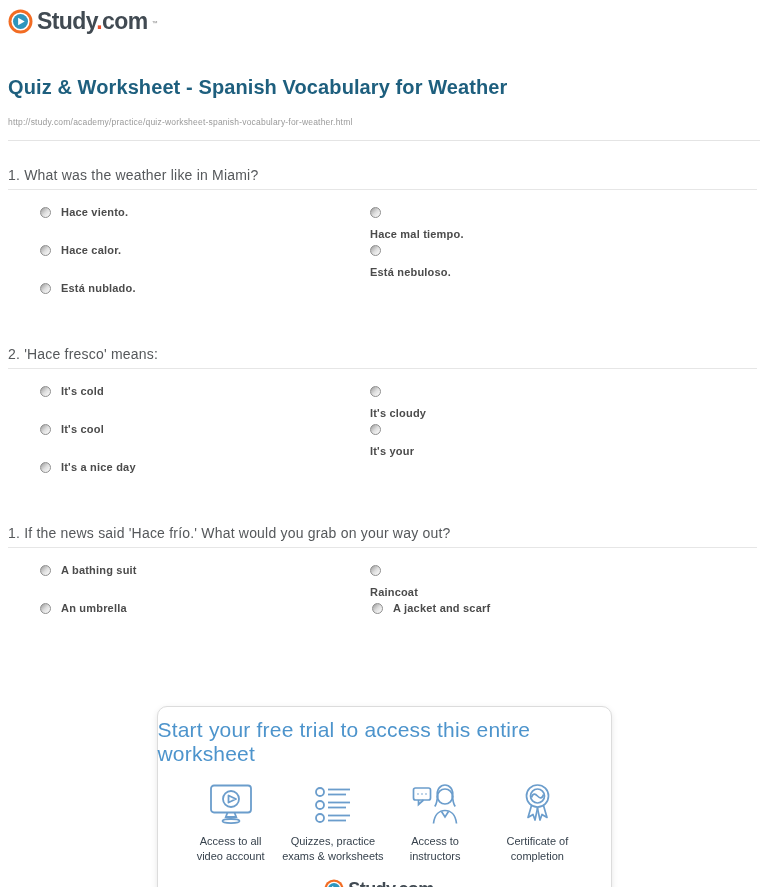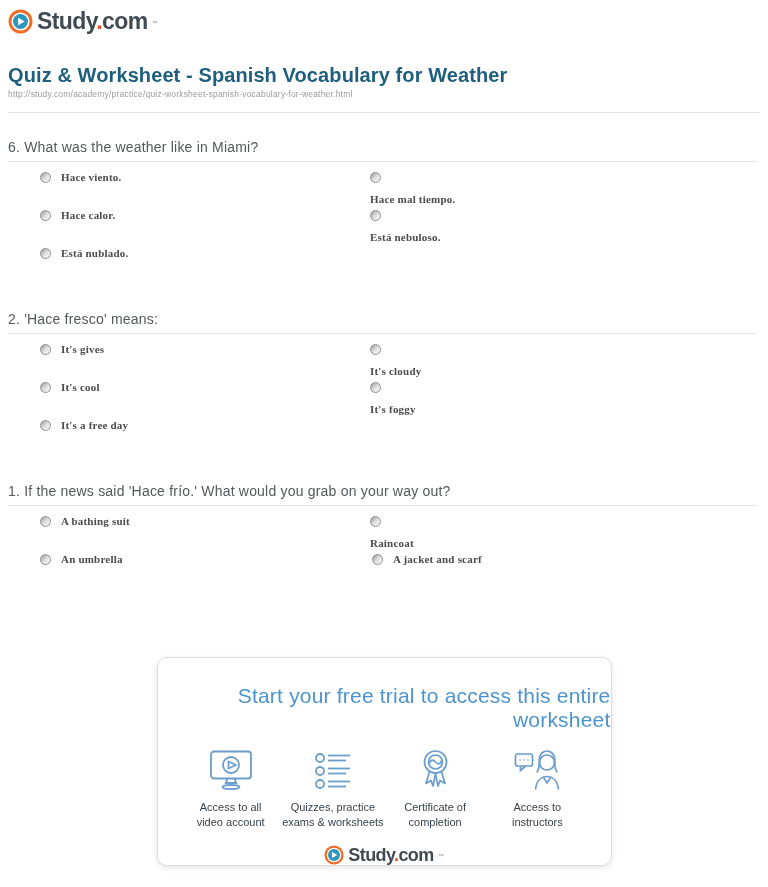--- a/index.html
+++ b/index.html
@@ -15,43 +15,43 @@
   .logo { display: inline-flex; align-items: center; gap: 4px; text-decoration: none; }
   .logo svg { display: block; }
   .logo-text { font-weight: 700; color: #414a52; letter-spacing: -0.6px; line-height: 1; }
   .logo-text .dot { color: #e8502e; }
   .logo-tm { font-size: 6px; color: #8a8a8a; vertical-align: top; line-height: 1; margin-top: 2px; }
   .logo-lg .logo-text { font-size: 23px; }
   .logo-sm .logo-text { font-size: 18px; }
   
   .header { padding: 9px 0 0 8px; }
   .main { margin: 0 8px; }
-  .page-title { margin-top: 26px; font-size: 20px; font-weight: 700; color: #1e5f7e; letter-spacing: 0.1px; }
-  .page-url { margin-top: 2px; font-size: 8.5px; color: #9a9a9a; letter-spacing: 0.2px; }
+  .page-title { margin-top: 38px; font-size: 20px; font-weight: 700; color: #1e5f7e; letter-spacing: 0.1px; }
+  .page-url { margin-top: 18px; font-size: 8.5px; color: #9a9a9a; letter-spacing: 0.2px; }
   .divider { border: none; border-top: 1px solid #e4e4e4; margin-top: 13px; }
   
   .q-heading { margin-top: 26px; font-size: 14px; font-weight: 400; color: #55585b; letter-spacing: 0.2px; }
   .q-divider { border: none; border-top: 1px solid #e6e6e6; margin-top: 6px; margin-right: 3px; }
-  .options { display: grid; grid-template-columns: 332px 1fr; grid-auto-rows: 38px; margin-top: 9px; font-family: Liberation Serif, serif; }
+  .options { display: grid; grid-template-columns: 332px 1fr; grid-auto-rows: 38px; margin-top: 16px; }
   .option { display: flex; align-items: flex-start; gap: 10px; padding-left: 32px; }
   .option.right-col { padding-left: 30px; flex-direction: column; }
   .radio {
     flex: 0 0 auto; width: 11px; height: 11px; margin-top: 1px;
     border-radius: 50%; border: 1px solid #8f8f8f;
     background: linear-gradient(135deg, #9a9a9a 0%, #dedede 50%, #ffffff 100%);
   }
   .option-label { font-size: 11px; font-weight: 700; color: #4b4b4b; letter-spacing: 0.2px; }
   
   .promo {
     width: 455px; margin: 28px auto 0;
     border: 1px solid #dcdcdc; border-radius: 10px;
     box-shadow: 0 2px 6px rgba(0,0,0,0.10);
     background: #ffffff;
   }
-  .promo-title { margin-top: 26px; text-align: right; font-size: 21px; font-weight: 400; color: #4d94cc; letter-spacing: 0.2px; }
+  .promo-title { margin-top: 11px; text-align: left; font-size: 21px; font-weight: 400; color: #4d94cc; letter-spacing: 0.2px; }
   .promo-sub { margin-top: 5px; text-align: center; font-size: 11.5px; color: #37424d; letter-spacing: 0.1px; }
   .features { display: flex; justify-content: center; padding: 0 22px; margin-top: 17px; }
   .feature { flex: 1; text-align: center; }
   .feature-icon { height: 42px; display: flex; justify-content: center; align-items: flex-end; }
   .feature-icon svg { display: block; }
   .feature-label { margin-top: 9px; font-size: 11px; color: #37424d; line-height: 1.35; }
   .promo-logo { display: flex; justify-content: center; margin-top: 15px; }
 </style>
 </head>
 <body>
@@ -70,21 +70,21 @@
     <span class="logo-tm">™</span>
   </span>
 </div>
 
 <div class="main">
   <div class="page-title">Quiz &amp; Worksheet - Spanish Vocabulary for Weather</div>
   <div class="page-url">http://study.com/academy/practice/quiz-worksheet-spanish-vocabulary-for-weather.html</div>
   <hr class="divider">
 
   <section>
-    <div class="q-heading">6. What was the weather like in Miami?</div>
+    <div class="q-heading">1. What was the weather like in Miami?</div>
     <hr class="q-divider">
     <div class="options">
       <div class="option">
         <span class="radio"></span>
         <span class="option-label">Hace viento.</span>
       </div>
       <div class="option right-col">
         <span class="radio"></span>
         <span class="option-label">Hace mal tiempo.</span>
       </div>
@@ -103,37 +103,37 @@
       <div></div>
     </div>
   </section>
 
   <section>
     <div class="q-heading">2. 'Hace fresco' means:</div>
     <hr class="q-divider">
     <div class="options">
       <div class="option">
         <span class="radio"></span>
-        <span class="option-label">It's gives</span>
+        <span class="option-label">It's cold</span>
       </div>
       <div class="option right-col">
         <span class="radio"></span>
         <span class="option-label">It's cloudy</span>
       </div>
       <div class="option">
         <span class="radio"></span>
         <span class="option-label">It's cool</span>
       </div>
       <div class="option right-col">
         <span class="radio"></span>
-        <span class="option-label">It's foggy</span>
-      </div>
-      <div class="option">
-        <span class="radio"></span>
-        <span class="option-label">It's a free day</span>
+        <span class="option-label">It's your</span>
+      </div>
+      <div class="option">
+        <span class="radio"></span>
+        <span class="option-label">It's a nice day</span>
       </div>
       <div></div>
     </div>
   </section>
 
   <section>
     <div class="q-heading">1. If the news said 'Hace frío.' What would you grab on your way out?</div>
     <hr class="q-divider">
     <div class="options">
       <div class="option">
@@ -179,51 +179,51 @@
             <line x1="14" y1="9.5" x2="32" y2="9.5"></line>
             <circle cx="6" cy="20" r="4"></circle>
             <line x1="14" y1="17.5" x2="36" y2="17.5"></line>
             <line x1="14" y1="22.5" x2="32" y2="22.5"></line>
             <circle cx="6" cy="33" r="4"></circle>
             <line x1="14" y1="30.5" x2="36" y2="30.5"></line>
             <line x1="14" y1="35.5" x2="32" y2="35.5"></line>
           </svg>
         </div>
         <div class="feature-label"><span>Quizzes, practice</span><br><span>exams &amp; worksheets</span></div>
-      </div>
-      <div class="feature">
-        <div class="feature-icon">
-          <svg width="37" height="42" viewBox="0 0 37 42" fill="none" stroke="#6b9dcc" stroke-width="1.7">
-            <circle cx="18.5" cy="13" r="11"></circle>
-            <circle cx="18.5" cy="13" r="7"></circle>
-            <path d="M12.5 14.5 C14 9 17 11.5 18.5 13 C20 14.5 23 17 24.5 11.5"></path>
-            <path d="M12.5 22.5 L9 34.5 L14 31.5 L16 37 L18.8 24" stroke-linejoin="round"></path>
-            <path d="M24.5 22.5 L28 34.5 L23 31.5 L21 37 L18.2 24" stroke-linejoin="round"></path>
-          </svg>
-        </div>
-        <div class="feature-label"><span>Certificate of</span><br><span>completion</span></div>
       </div>
       <div class="feature">
         <div class="feature-icon">
           <svg width="46" height="42" viewBox="0 0 46 42" fill="none" stroke="#6b9dcc" stroke-width="1.7">
             <rect x="1.5" y="5" width="17" height="12" rx="2"></rect>
             <circle cx="6" cy="11" r="0.8" fill="#6b9dcc" stroke="none"></circle>
             <circle cx="10" cy="11" r="0.8" fill="#6b9dcc" stroke="none"></circle>
             <circle cx="14" cy="11" r="0.8" fill="#6b9dcc" stroke="none"></circle>
             <path d="M6.5 17 L6.5 21.5 L11.5 17"></path>
             <circle cx="33" cy="13.5" r="7.5"></circle>
             <path d="M25.5 14.5 C24 5.5 29 2 33 2 C37 2 42 5.5 40.5 14.5"></path>
             <path d="M25.5 12.5 C25.2 19 24.2 21.5 22.8 23.5"></path>
             <path d="M40.5 12.5 C40.8 19 41.8 21.5 43.2 23.5"></path>
             <path d="M21.5 40.5 C22.5 31.5 27.5 27.5 33 27.5 C38.5 27.5 43.5 31.5 44.5 40.5"></path>
             <path d="M29.5 28.5 L33 34 L36.5 28.5"></path>
           </svg>
         </div>
         <div class="feature-label"><span>Access to</span><br><span>instructors</span></div>
       </div>
+      <div class="feature">
+        <div class="feature-icon">
+          <svg width="37" height="42" viewBox="0 0 37 42" fill="none" stroke="#6b9dcc" stroke-width="1.7">
+            <circle cx="18.5" cy="13" r="11"></circle>
+            <circle cx="18.5" cy="13" r="7"></circle>
+            <path d="M12.5 14.5 C14 9 17 11.5 18.5 13 C20 14.5 23 17 24.5 11.5"></path>
+            <path d="M12.5 22.5 L9 34.5 L14 31.5 L16 37 L18.8 24" stroke-linejoin="round"></path>
+            <path d="M24.5 22.5 L28 34.5 L23 31.5 L21 37 L18.2 24" stroke-linejoin="round"></path>
+          </svg>
+        </div>
+        <div class="feature-label"><span>Certificate of</span><br><span>completion</span></div>
+      </div>
     </div>
     <div class="promo-logo">
       <span class="logo logo-sm">
         <span>
           <svg width="20" height="20" viewBox="0 0 24 24">
             <circle cx="12" cy="12" r="11.5" fill="#f26c23"></circle>
             <circle cx="12" cy="12" r="8.7" fill="#ffffff"></circle>
             <circle cx="12" cy="12" r="7.2" fill="#2e95bd"></circle>
             <path d="M9.7 8.3 L16 12 L9.7 15.7 Z" fill="#ffffff"></path>
           </svg>

